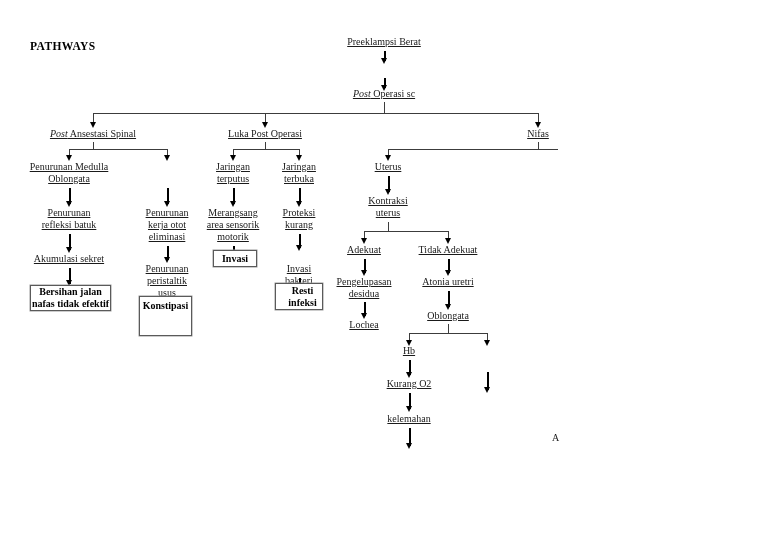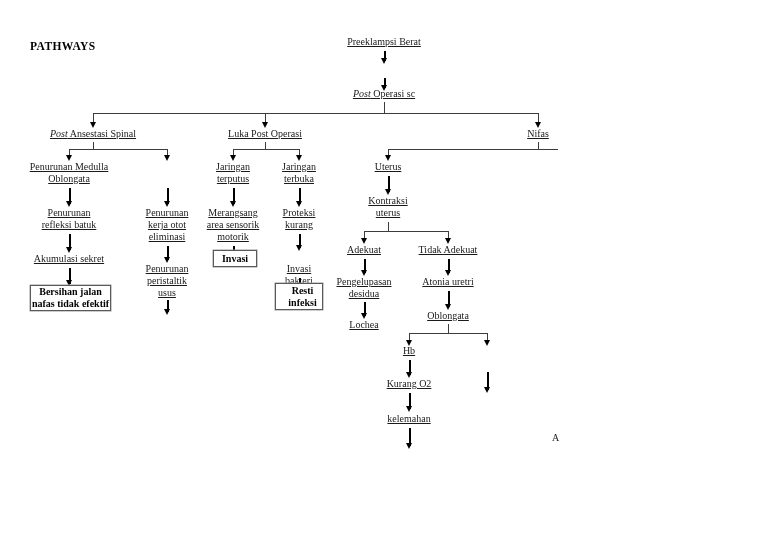--- a/index.html
+++ b/index.html
@@ -157,20 +157,21 @@
   <div class="node" style="left:123px; top:207px; width:88px;">Penurunan
 kerja otot
 eliminasi</div>
   <div class="vline thick" style="left:167px; top:246px; height:14px;"></div>
   <div class="arrow" style="left:163.5px; top:257px;"></div>
   <div class="node" style="left:123px; top:263px; width:88px;">Penurunan
 peristaltik
 usus</div>
   <div class="vline thick" style="left:167px; top:300px; height:12px;"></div>
   <div class="arrow" style="left:163.5px; top:309px;"></div>
+  <div class="boxnode topalign" style="left:139px; top:296px; width:53px; height:40px;">Konstipasi</div>
 
   <div class="node" style="left:199px; top:161px; width:68px;">Jaringan
 terputus</div>
   <div class="vline thick" style="left:233px; top:188px; height:16px;"></div>
   <div class="arrow" style="left:229.5px; top:201px;"></div>
   <div class="node" style="left:199px; top:207px; width:68px;">Merangsang
 area sensorik
 motorik</div>
   <div class="vline thick" style="left:233px; top:246px; height:12px;"></div>
   <div class="arrow" style="left:229.5px; top:253px;"></div>

